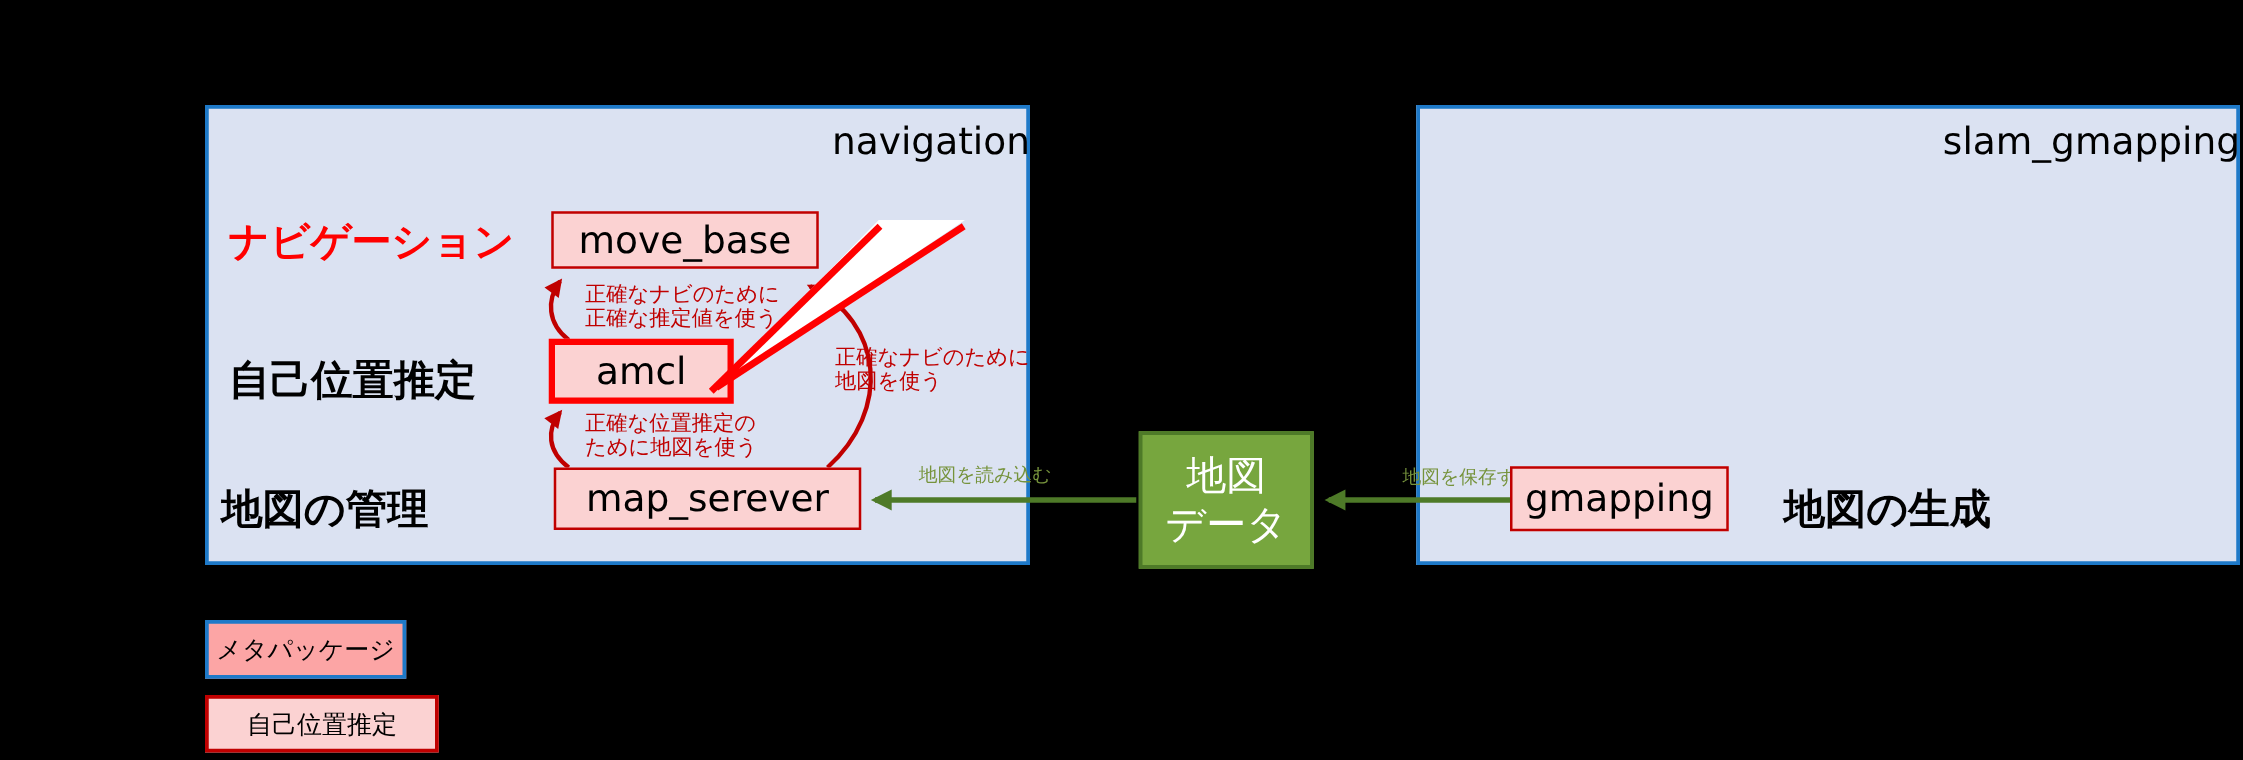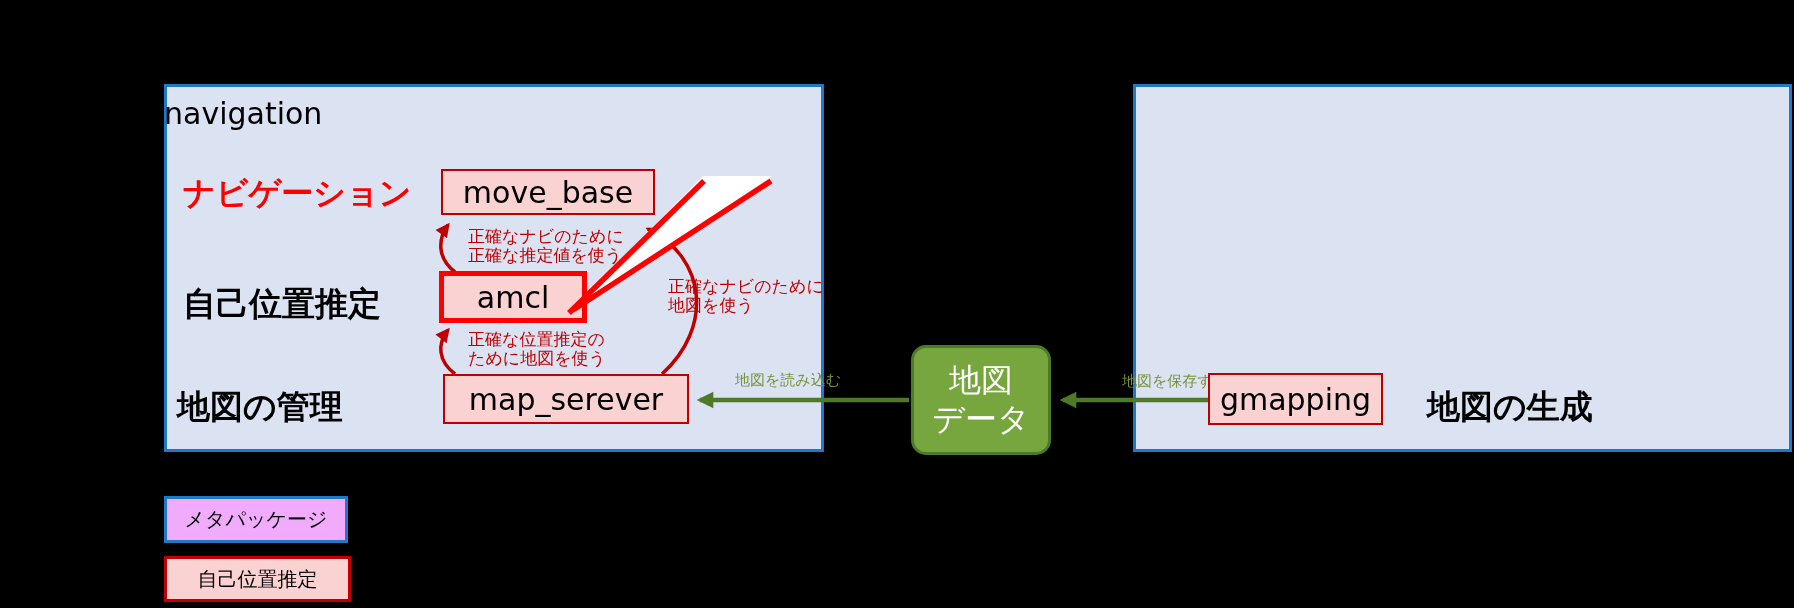--- a/index.html
+++ b/index.html
@@ -4,21 +4,21 @@
 <style>
   html,body{margin:0;padding:0;background:#000;}
   #canvas{
     position:relative;width:1794px;height:608px;background:#000;overflow:hidden;
     font-family:"DejaVu Sans",sans-serif;
   }
   .group{
     position:absolute;background:#dbe2f2;border:3px solid #1e79c8;box-sizing:border-box;
   }
   .group-title{
-    position:absolute;text-align:left;color:#000;font-size:30px;font-weight:500;
+    position:absolute;text-align:right;color:#000;font-size:30px;font-weight:500;
   }
   .rowlabel{position:absolute;color:#000;font-size:33px;font-weight:600;white-space:nowrap;}
   .rowlabel.red{color:#ff0000;font-weight:700;font-size:32px;}
   .node{
     position:absolute;box-sizing:border-box;background:#fbd2d2;border:2px solid #c00000;
     display:flex;align-items:center;justify-content:center;
     color:#000;font-size:30px;font-weight:500;white-space:nowrap;z-index:3;
   }
   .node.highlight{border:5px solid #ff0000;}
   .small-red{
@@ -37,32 +37,33 @@
   #wedge{position:absolute;left:0;top:0;z-index:5;pointer-events:none;}
   #callout{
     position:absolute;left:690px;top:127px;width:147px;height:58px;box-sizing:border-box;
     background:#fff;border:5px solid #ff0000;display:flex;align-items:center;justify-content:center;
     color:#000;font-size:31px;font-weight:700;z-index:6;white-space:nowrap;
   }
   .legend-box{
     position:absolute;box-sizing:border-box;display:flex;align-items:center;justify-content:center;
     color:#000;font-size:20px;font-weight:500;white-space:nowrap;
   }
-  #legend-meta{left:164px;top:496px;width:184px;height:47px;background:#f0abfc;border:3px solid #1e79c8;}
+  #legend-meta{left:164px;top:496px;width:161px;height:47px;background:#fca5a5;border:3px solid #1e79c8;}
   #legend-pkg{left:164px;top:556px;width:187px;height:46px;background:#fbd2d2;border:3px solid #c00000;}
 </style>
 </head>
 <body>
 
 <div id="canvas">
 
   <div class="group" style="left:164px;top:84px;width:660px;height:368px;"></div>
   <div class="group" style="left:1133px;top:84px;width:659px;height:368px;"></div>
 
   <div class="group-title" style="left:164px;top:96px;width:660px;">navigation</div>
+  <div class="group-title" style="left:1133px;top:96px;width:659px;">slam_gmapping</div>
 
   <svg id="arrows" width="1794" height="608" viewBox="0 0 1794 608">
     <defs>
       <marker id="redhead" viewBox="0 0 12 12" refX="9" refY="6" markerUnits="userSpaceOnUse" markerWidth="17" markerHeight="17" orient="auto">
         <path d="M1,1 L11,6 L1,11 z" fill="#c00000"></path>
       </marker>
       <marker id="greenhead" viewBox="0 0 12 12" refX="9" refY="6" markerUnits="userSpaceOnUse" markerWidth="20" markerHeight="20" orient="auto">
         <path d="M1,1 L11,6 L1,11 z" fill="#4e7a28"></path>
       </marker>
     </defs>
@@ -91,21 +92,21 @@
   <div class="node highlight" style="left:439px;top:271px;width:148px;height:52px;">amcl</div>
   <div class="node" style="left:443px;top:374px;width:246px;height:50px;">map_serever</div>
 
   <div class="small-red" style="left:468px;top:227px;">正確なナビのために
 正確な推定値を使う</div>
   <div class="small-red" style="left:468px;top:330px;">正確な位置推定の
 ために地図を使う</div>
   <div class="small-red" style="left:668px;top:277px;">正確なナビのために
 地図を使う</div>
 
-  <div id="map-data" style="left:911px;top:345px;width:140px;height:110px;border-radius:15px;">地図
+  <div id="map-data" style="left:911px;top:345px;width:140px;height:110px;">地図
 データ</div>
   <div class="green-label" style="left:735px;top:371px;">地図を読み込む</div>
   <div class="green-label" style="left:1122px;top:372px;">地図を保存する</div>
 
   <div class="node" style="left:1208px;top:373px;width:175px;height:52px;">gmapping</div>
   <div class="rowlabel" style="left:1427px;top:385px;">地図の生成</div>
 
   <svg id="wedge" width="1794" height="608" viewBox="0 0 1794 608">
     <polygon points="703,176 772,176 569,313" fill="#ffffff"></polygon>
     <line x1="704" y1="181" x2="569" y2="313" stroke="#ff0000" stroke-width="5.5"></line>

